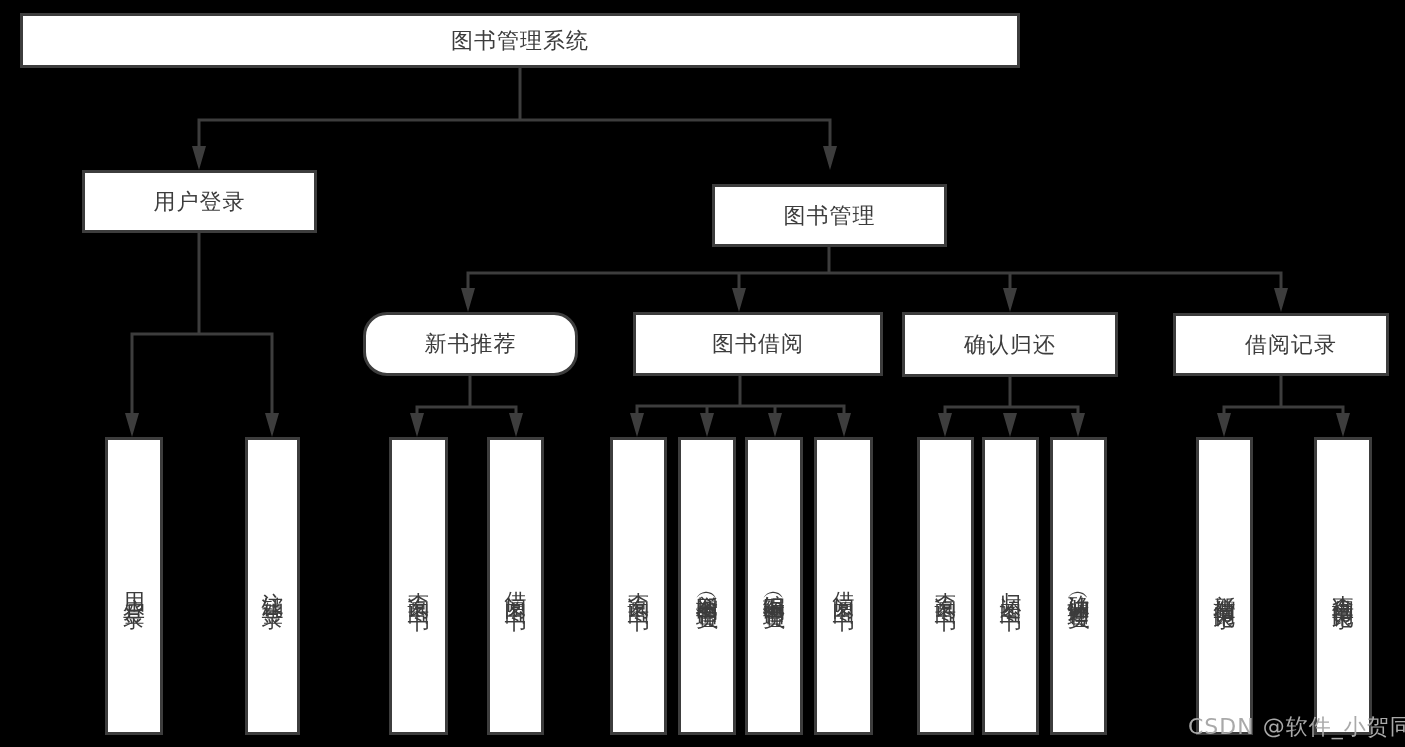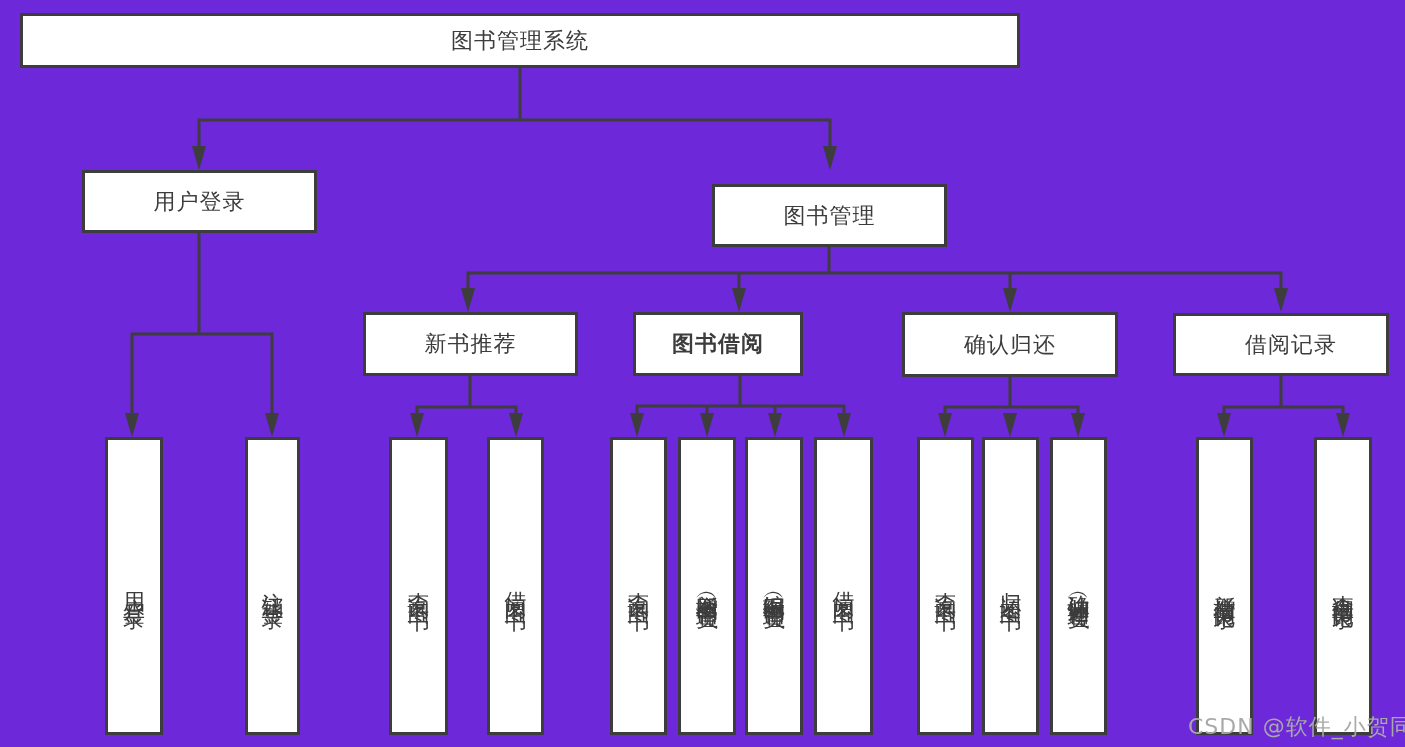--- a/index.html
+++ b/index.html
@@ -5,21 +5,21 @@
   html, body {
     margin: 0;
     padding: 0;
     background: #ffffff;
     font-family: "DejaVu Sans", "Liberation Sans", sans-serif;
   }
   #canvas {
     position: relative;
     width: 1405px;
     height: 747px;
-    background: #6d28d9;
+    background: #000000;
     overflow: hidden;
   }
   #connector-layer {
     position: absolute;
     left: 0; top: 0;
     width: 1405px;
     height: 747px;
   }
   .box {
     position: absolute;
@@ -107,24 +107,24 @@
     <span>图书管理系统</span>
   </div>
 
   <div class="box" style="left:82px; top:170px; width:235px; height:63px;">
     <span>用户登录</span>
   </div>
   <div class="box" style="left:712px; top:184px; width:235px; height:63px;">
     <span>图书管理</span>
   </div>
 
-  <div class="box" style="left:363px; top:312px; width:215px; height:64px;">
+  <div class="box" style="left:363px; top:312px; width:215px; height:64px;border-radius:24px;">
     <span>新书推荐</span>
   </div>
-  <div class="box" style="left:633px; top:312px; width:170px; height:64px;font-weight:bold;">
+  <div class="box" style="left:633px; top:312px; width:250px; height:64px;">
     <span>图书借阅</span>
   </div>
   <div class="box" style="left:902px; top:312px; width:216px; height:65px;">
     <span>确认归还</span>
   </div>
   <div class="box" style="left:1173px; top:313px; width:216px; height:63px;padding-left:20px;">
     <span>借阅记录</span>
   </div>
 
   <div class="box leaf" style="left:105px; width:58px;">

